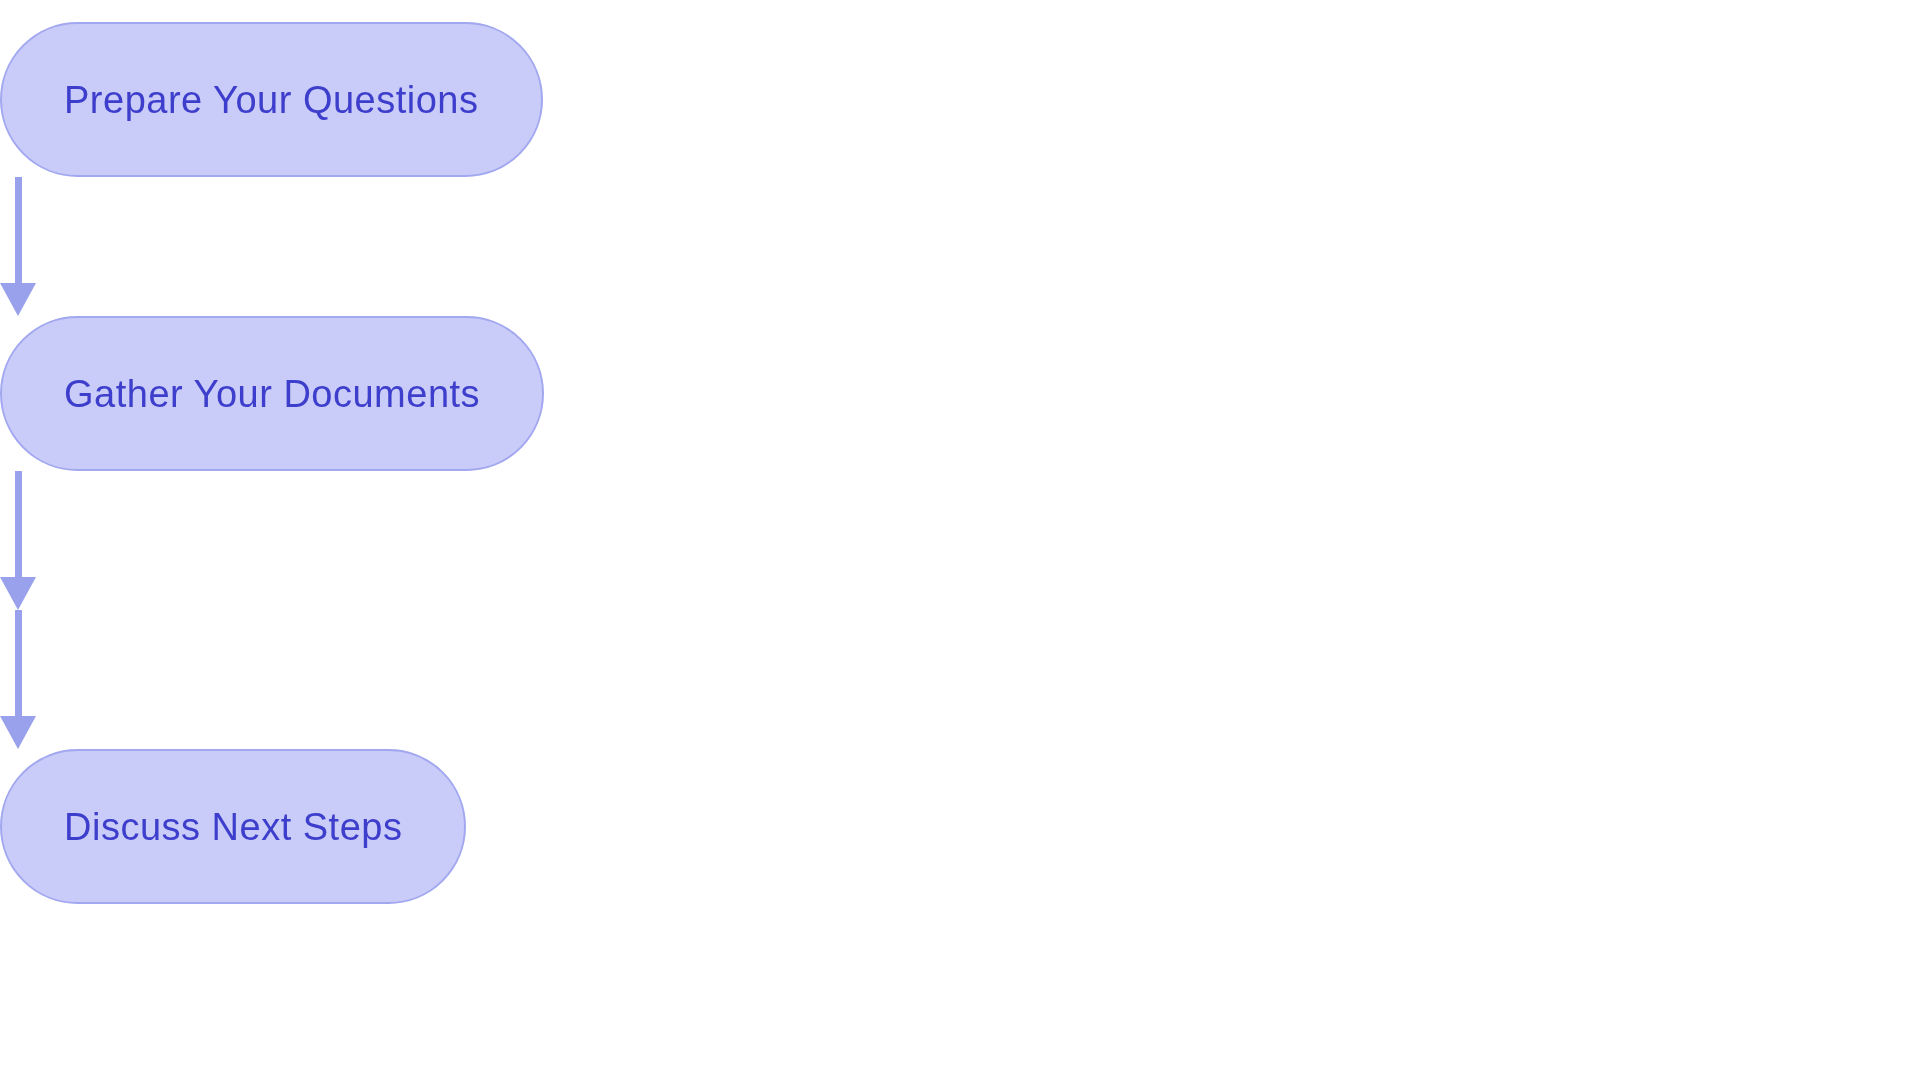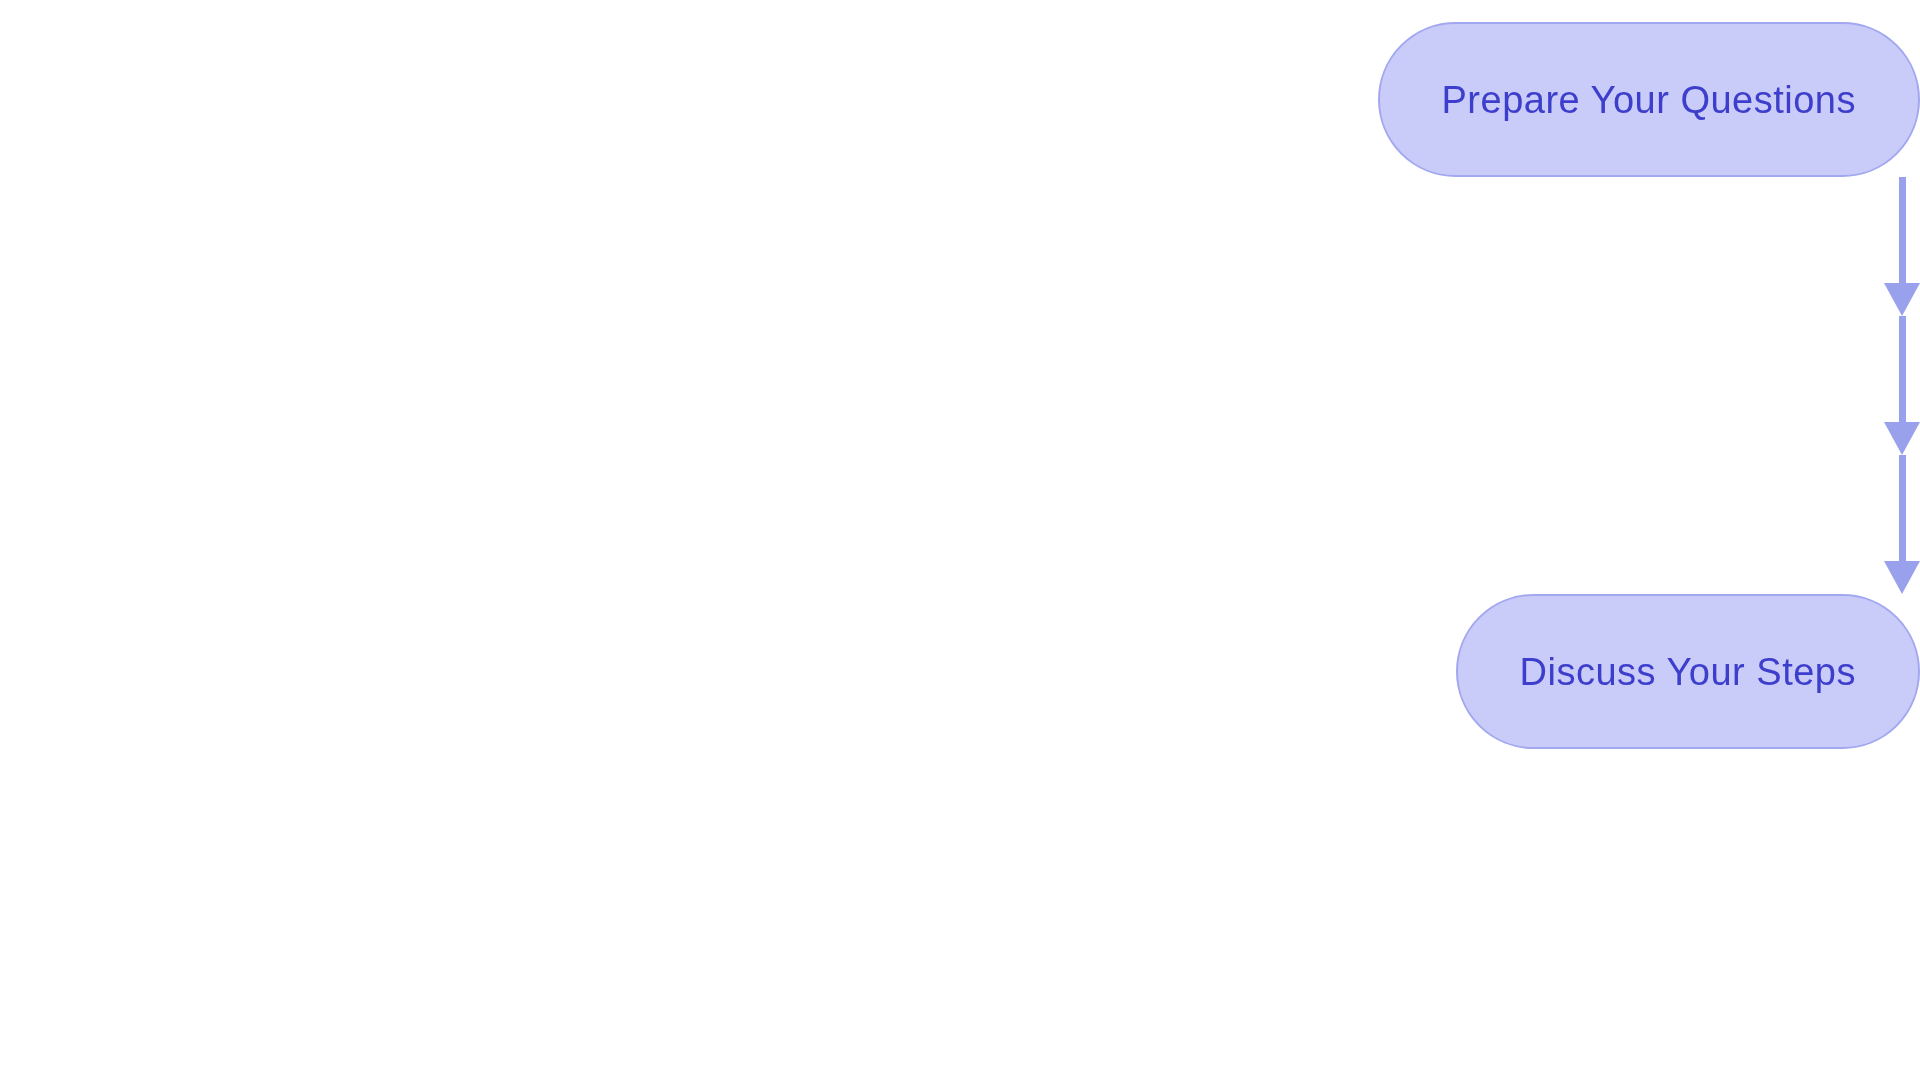--- a/index.html
+++ b/index.html
@@ -16,21 +16,21 @@
     background: var(--background);
     font-family: "Liberation Sans", sans-serif;
   }
   .canvas {
     position: relative;
     width: 1920px;
     height: 1083px;
     background: var(--background);
     display: flex;
     flex-direction: column;
-    align-items: flex-end;
+    align-items: flex-start;
     padding-top: 22px;
     overflow: hidden;
   }
   .flow-node {
     height: 155px;
     min-width: 440px;
     padding: 0 62px;
     border-radius: 78px;
     background: var(--node-fill);
     border: 2px solid var(--node-border);
@@ -74,29 +74,32 @@
 
   <div class="flow-node">
     <span class="node-label">Prepare Your Questions</span>
   </div>
 
   <div class="connector">
     <div class="arrow-line"></div>
     <div class="arrow-head"></div>
   </div>
 
+  <div class="flow-node">
+    <span class="node-label">Gather Your Documents</span>
+  </div>
 
   <div class="connector">
     <div class="arrow-line"></div>
     <div class="arrow-head"></div>
   </div>
 
 
   <div class="connector">
     <div class="arrow-line"></div>
     <div class="arrow-head"></div>
   </div>
 
   <div class="flow-node">
-    <span class="node-label">Discuss Your Steps</span>
+    <span class="node-label">Discuss Next Steps</span>
   </div>
 
 </div>
 
 </body></html>

